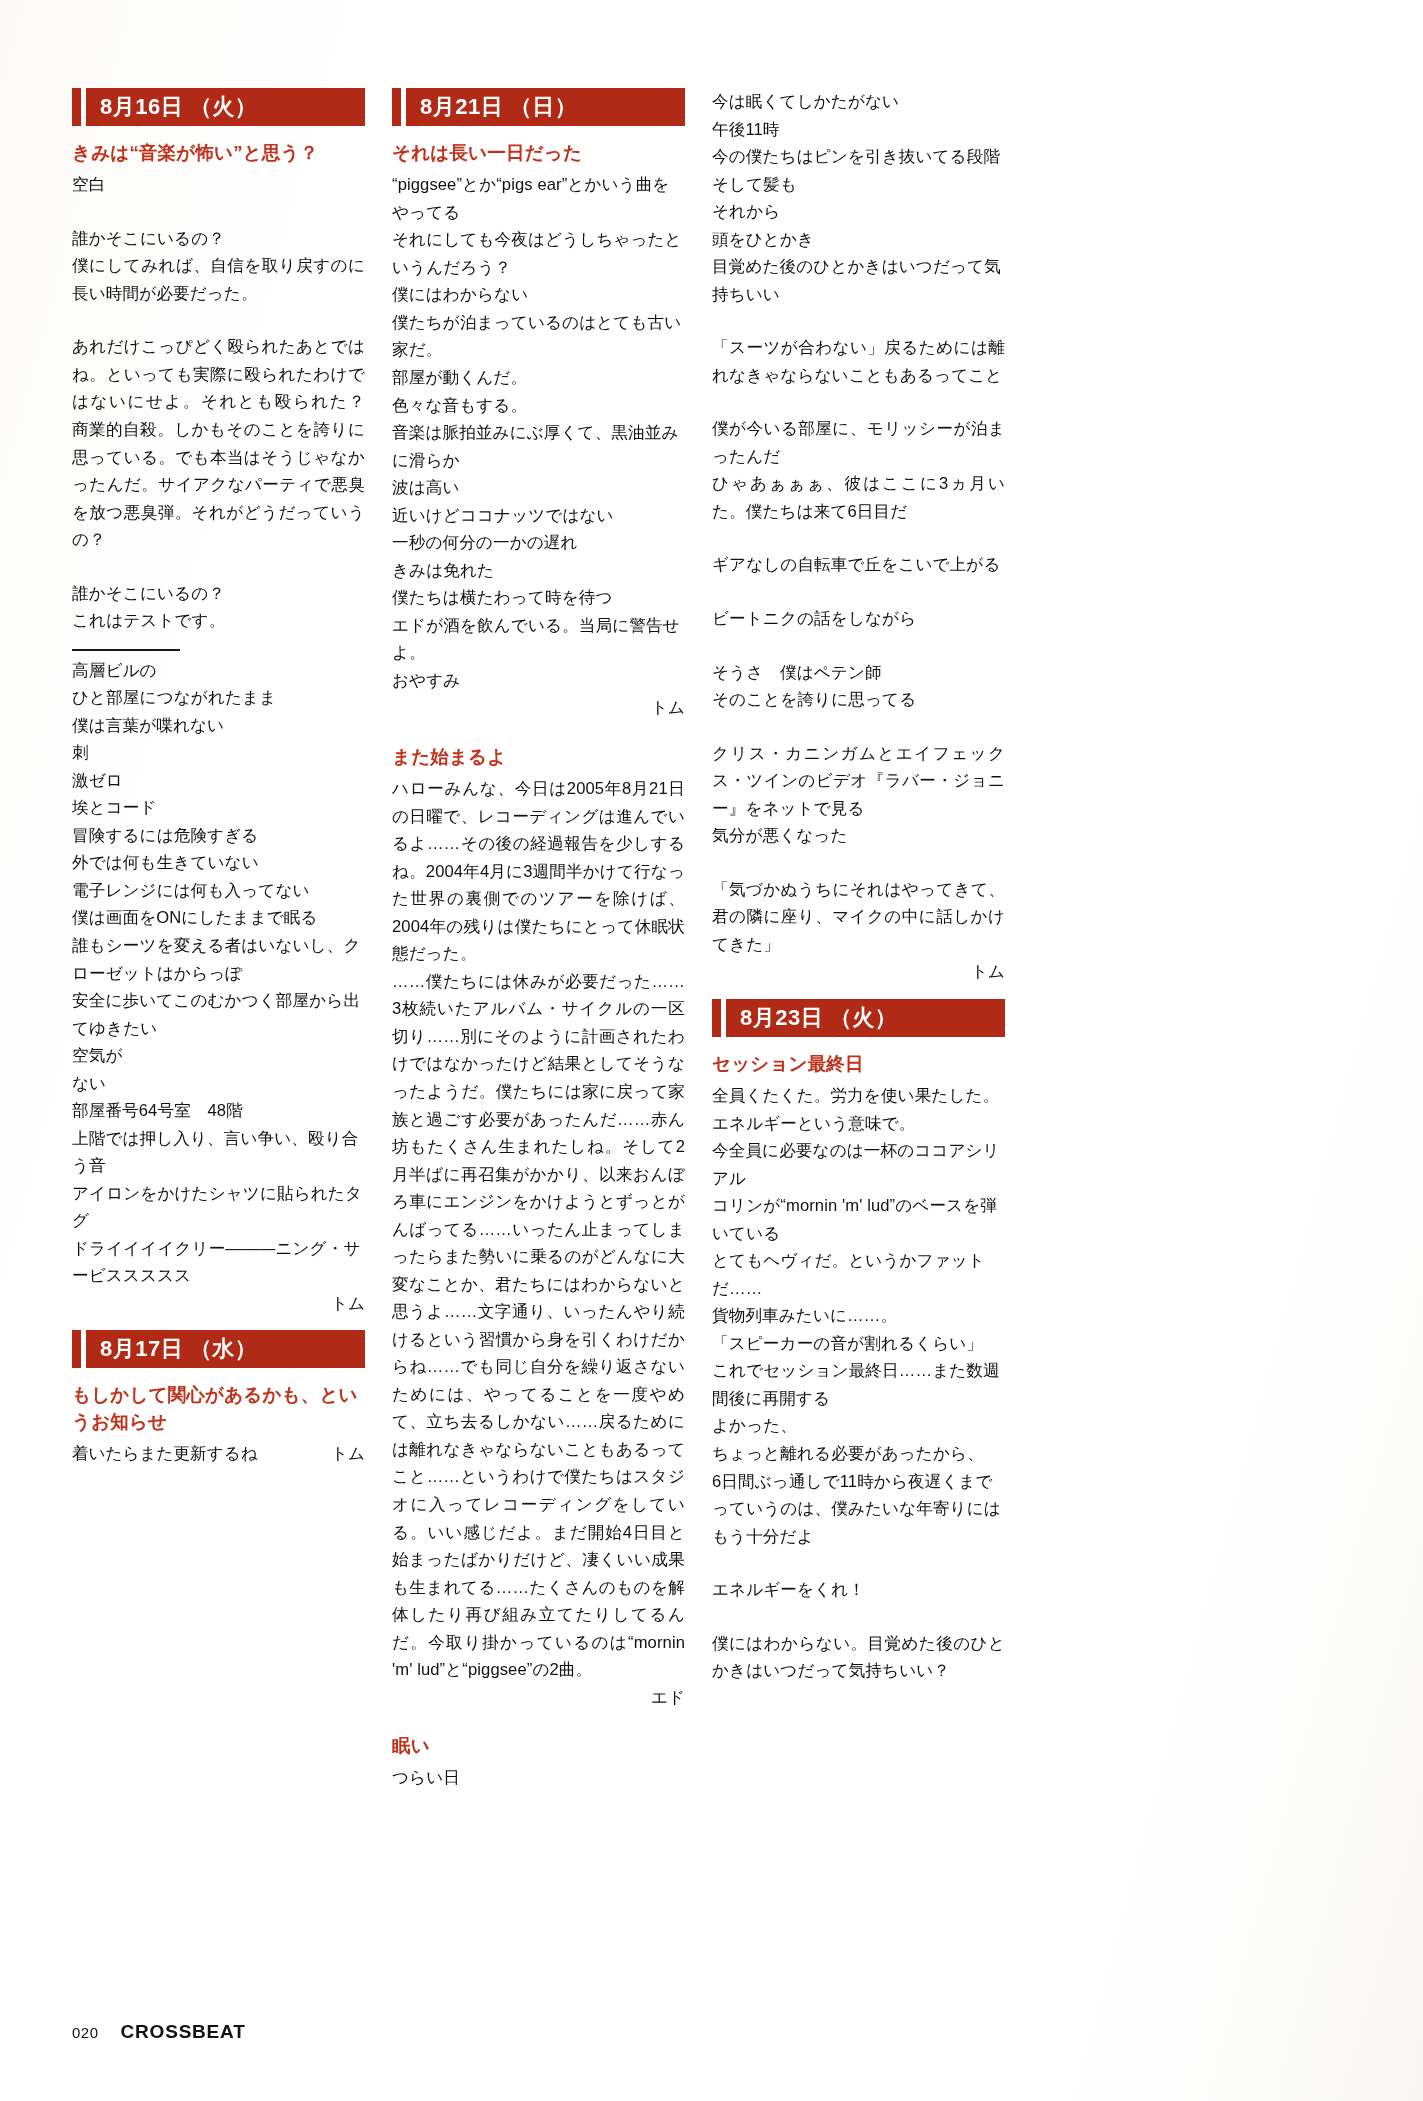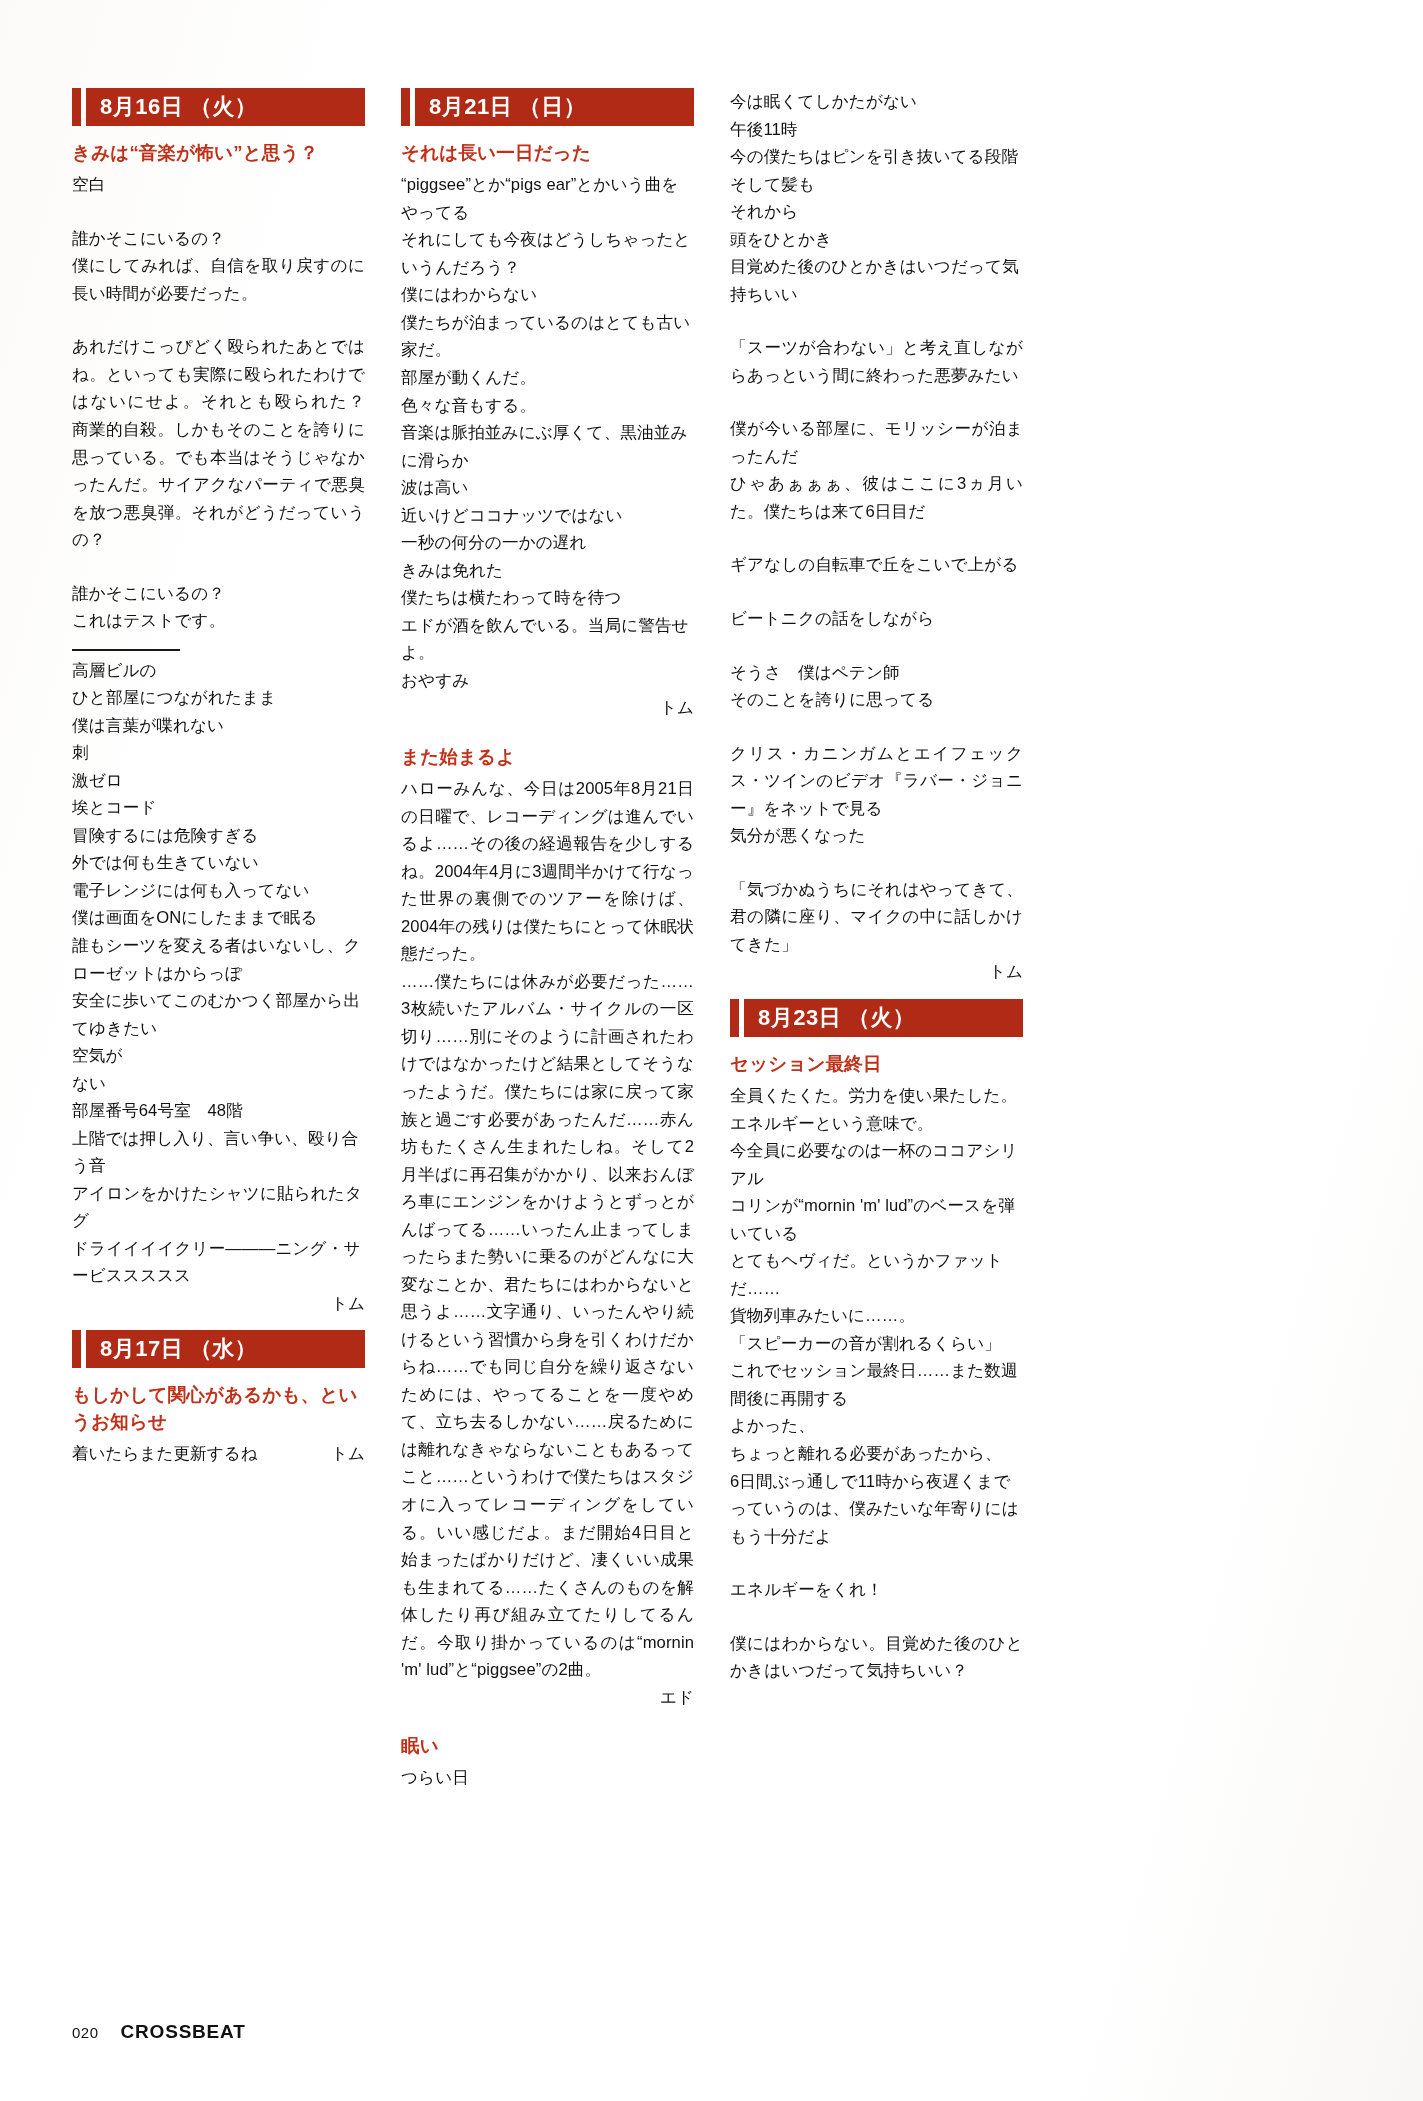--- a/index.html
+++ b/index.html
@@ -25,21 +25,21 @@
   .page-inner {
     position: absolute;
     left: 72px;
     top: 88px;
     width: 1280px;
     height: 1880px;
   }
 
   .columns {
     display: flex;
-    gap: 36px;
+    gap: 27px;
     align-items: flex-start;
   }
 
   .col {
     width: 293px;
     flex: 0 0 293px;
   }
 
   
   .date-bar {
@@ -202,21 +202,21 @@
           <h2 class="entry-title">眠い</h2>
           <p class="body lines">つらい日</p>
         </div>
 
       </div>
 
       <div class="col">
 
         <div>
           <p class="body lines">今は眠くてしかたがない<br>午後11時<br>今の僕たちはピンを引き抜いてる段階<br>そして髪も<br>それから<br>頭をひとかき<br>目覚めた後のひとかきはいつだって気持ちいい</p>
-          <p class="body gap">「スーツが合わない」と考え直しながらあっという間に終わった悪夢みたい</p>
+          <p class="body gap">「スーツが合わない」戻るためには離れなきゃならないこともあるってこと</p>
           <p class="body gap">僕が今いる部屋に、モリッシーが泊まったんだ<br>ひゃあぁぁぁ、彼はここに3ヵ月いた。僕たちは来て6日目だ</p>
           <p class="body gap">ギアなしの自転車で丘をこいで上がる</p>
           <p class="body gap">ビートニクの話をしながら</p>
           <p class="body gap">そうさ　僕はペテン師<br>そのことを誇りに思ってる</p>
           <p class="body gap">クリス・カニンガムとエイフェックス・ツインのビデオ『ラバー・ジョニー』をネットで見る<br>気分が悪くなった</p>
           <p class="body gap">「気づかぬうちにそれはやってきて、君の隣に座り、マイクの中に話しかけてきた」</p>
           <p class="signature">トム</p>
         </div>
 
         <div class="spacer-sm"></div>

